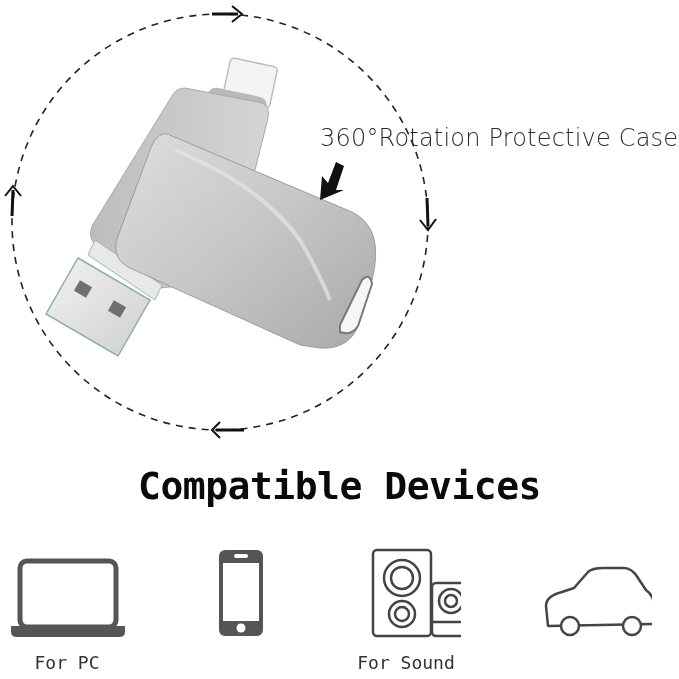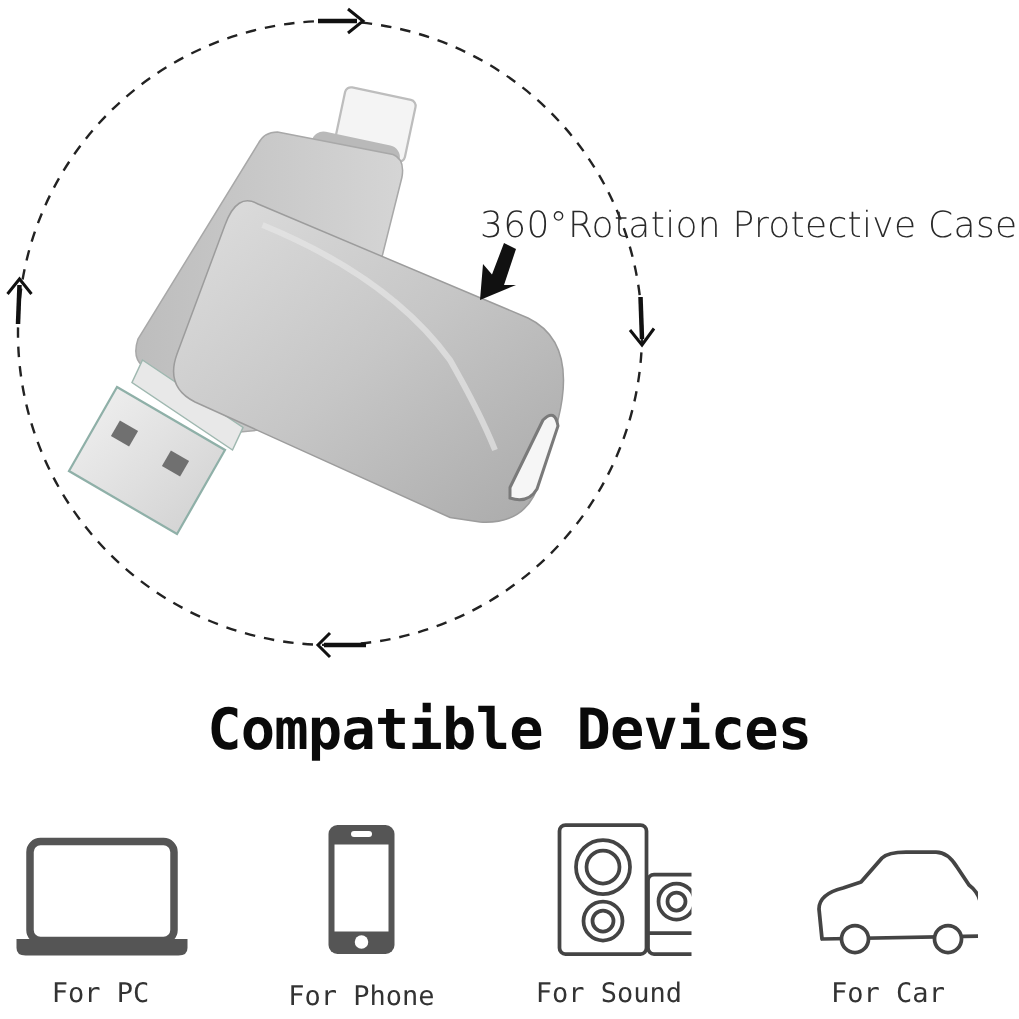--- a/index.html
+++ b/index.html
@@ -1,19 +1,19 @@
 <!DOCTYPE html>
 <html><head>
 <meta charset="utf-8">
 <style>
   html, body { margin:0; padding:0; background:#ffffff; }
   body { width:679px; height:679px; position:relative; overflow:hidden; font-family:"DejaVu Sans", sans-serif; }
   .abs { position:absolute; }
   #hero { left:0; top:0; width:679px; height:450px; }
-  .caption { position:absolute; left:320px; top:136px; font-family:"DejaVu Sans", sans-serif; font-weight:200; font-size:24px; color:#2a2a2a; letter-spacing:0.2px; white-space:nowrap; }
+  .caption { position:absolute; left:320px; top:124px; font-family:"DejaVu Sans", sans-serif; font-weight:200; font-size:24px; color:#2a2a2a; letter-spacing:0.2px; white-space:nowrap; }
   .title { position:absolute; left:0; width:679px; top:464px; text-align:center; font-family:"DejaVu Sans Mono", monospace; font-weight:bold; font-size:38px; color:#0a0a0a; letter-spacing:-0.5px; }
   .device { position:absolute; top:540px; width:140px; text-align:center; }
   .device svg { display:block; margin:0 auto; }
   .device .label { position:absolute; top:112px; left:0; width:140px; text-align:center; font-family:"DejaVu Sans Mono", monospace; font-size:18px; color:#333; }
 </style>
 </head>
 <body>
 
 <svg id="hero" class="abs" viewBox="0 0 679 450" width="679" height="450">
   <defs>
@@ -89,21 +89,20 @@
   <div class="label">For PC</div>
 </div>
 
 <div class="device" style="left:171px;">
   <svg width="60" height="100" viewBox="0 0 60 100">
     <rect x="8" y="10" width="44" height="86" rx="6" fill="#555"></rect>
     <rect x="12" y="23" width="36" height="58" fill="#fff"></rect>
     <rect x="23" y="14" width="14" height="4" rx="2" fill="#fff"></rect>
     <circle cx="30" cy="88" r="4.5" fill="#fff"></circle>
   </svg>
-  <div class="label" style="top:114px;">For Phone</div>
 </div>
 
 <div class="device" style="left:336px;">
   <svg width="110" height="100" viewBox="0 0 110 100">
     <rect x="22" y="10" width="58" height="86" rx="4" fill="none" stroke="#444" stroke-width="2.5"></rect>
     <circle cx="51" cy="38" r="18" fill="none" stroke="#444" stroke-width="2.5"></circle>
     <circle cx="51" cy="38" r="11" fill="none" stroke="#444" stroke-width="2.5"></circle>
     <circle cx="51" cy="74" r="13" fill="none" stroke="#444" stroke-width="2.5"></circle>
     <circle cx="51" cy="74" r="7" fill="none" stroke="#444" stroke-width="2.5"></circle>
     <rect x="84" y="43" width="38" height="53" rx="4" fill="none" stroke="#444" stroke-width="2.5" transform="translate(-3 0)"></rect>
@@ -113,14 +112,13 @@
   </svg>
   <div class="label">For Sound</div>
 </div>
 
 <div class="device" style="left:522px;">
   <svg width="120" height="100" viewBox="0 0 120 100">
     <path d="M16 86 L14 66 Q14 56 30 52 L42 48 L56 32 Q60 28 72 28 L92 28 Q100 28 106 38 L114 50 Q122 56 122 66 L122 84 Z" fill="none" stroke="#444" stroke-width="2.5" stroke-linejoin="round"></path>
     <circle cx="38" cy="86" r="9" fill="#fff" stroke="#444" stroke-width="2.5"></circle>
     <circle cx="100" cy="86" r="9" fill="#fff" stroke="#444" stroke-width="2.5"></circle>
   </svg>
-  <div class="label">For Car</div>
 </div>
 
 </body></html>

